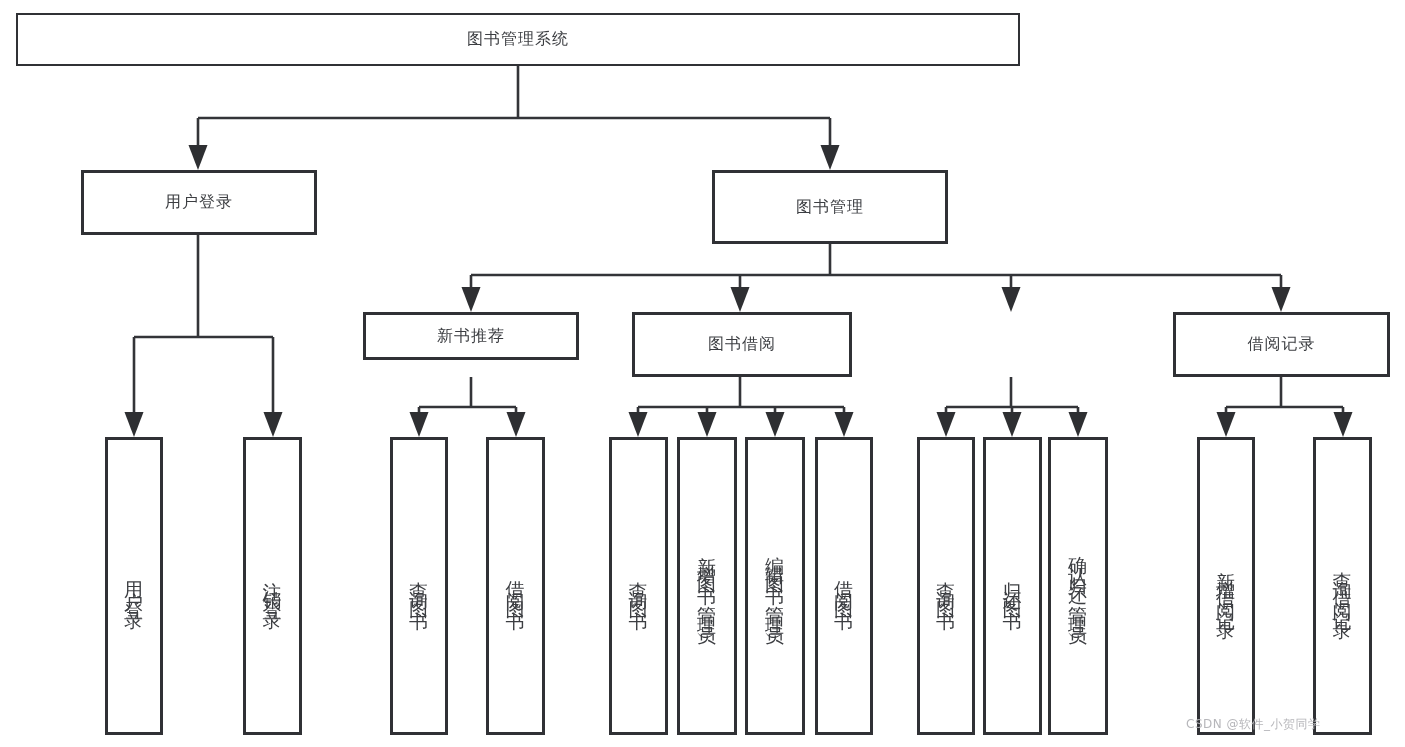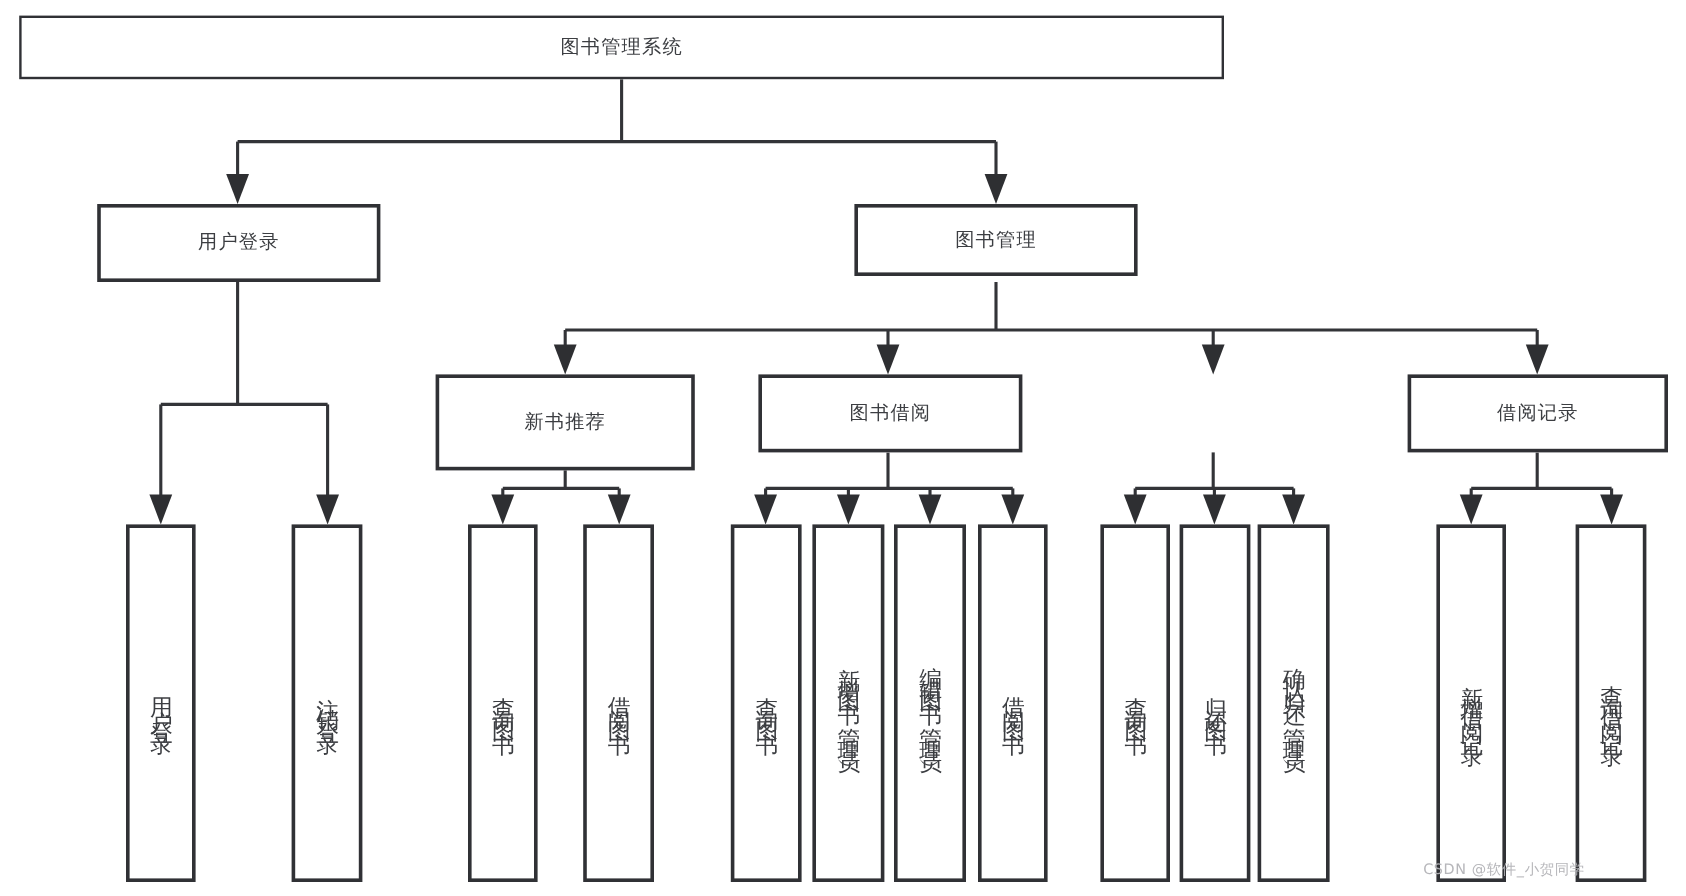--- a/index.html
+++ b/index.html
@@ -130,25 +130,25 @@
     </g>
   </svg>
 
   <div class="box h root" style="left:16px; top:13px; width:1004px; height:53px;">
     <span>图书管理系统</span>
   </div>
 
   <div class="box h" style="left:81px; top:170px; width:236px; height:65px;">
     <span>用户登录</span>
   </div>
-  <div class="box h" style="left:712px; top:170px; width:236px; height:60px;">
+  <div class="box h" style="left:712px; top:170px; width:236px; height:74px;">
     <span>图书管理</span>
   </div>
 
-  <div class="box h" style="left:363px; top:312px; width:216px; height:80px;text-align:center;">
+  <div class="box h" style="left:363px; top:312px; width:216px; height:48px;text-align:center;">
     <span>新书推荐</span>
   </div>
   <div class="box h" style="left:632px; top:312px; width:220px; height:65px;">
     <span>图书借阅</span>
   </div>
   <div class="box h" style="left:1173px; top:312px; width:217px; height:65px;font-family:Liberation Mono, monospace;">
     <span>借阅记录</span>
   </div>
 
   <div class="box v" style="left:105px; top:437px; width:58px; height:298px;">

